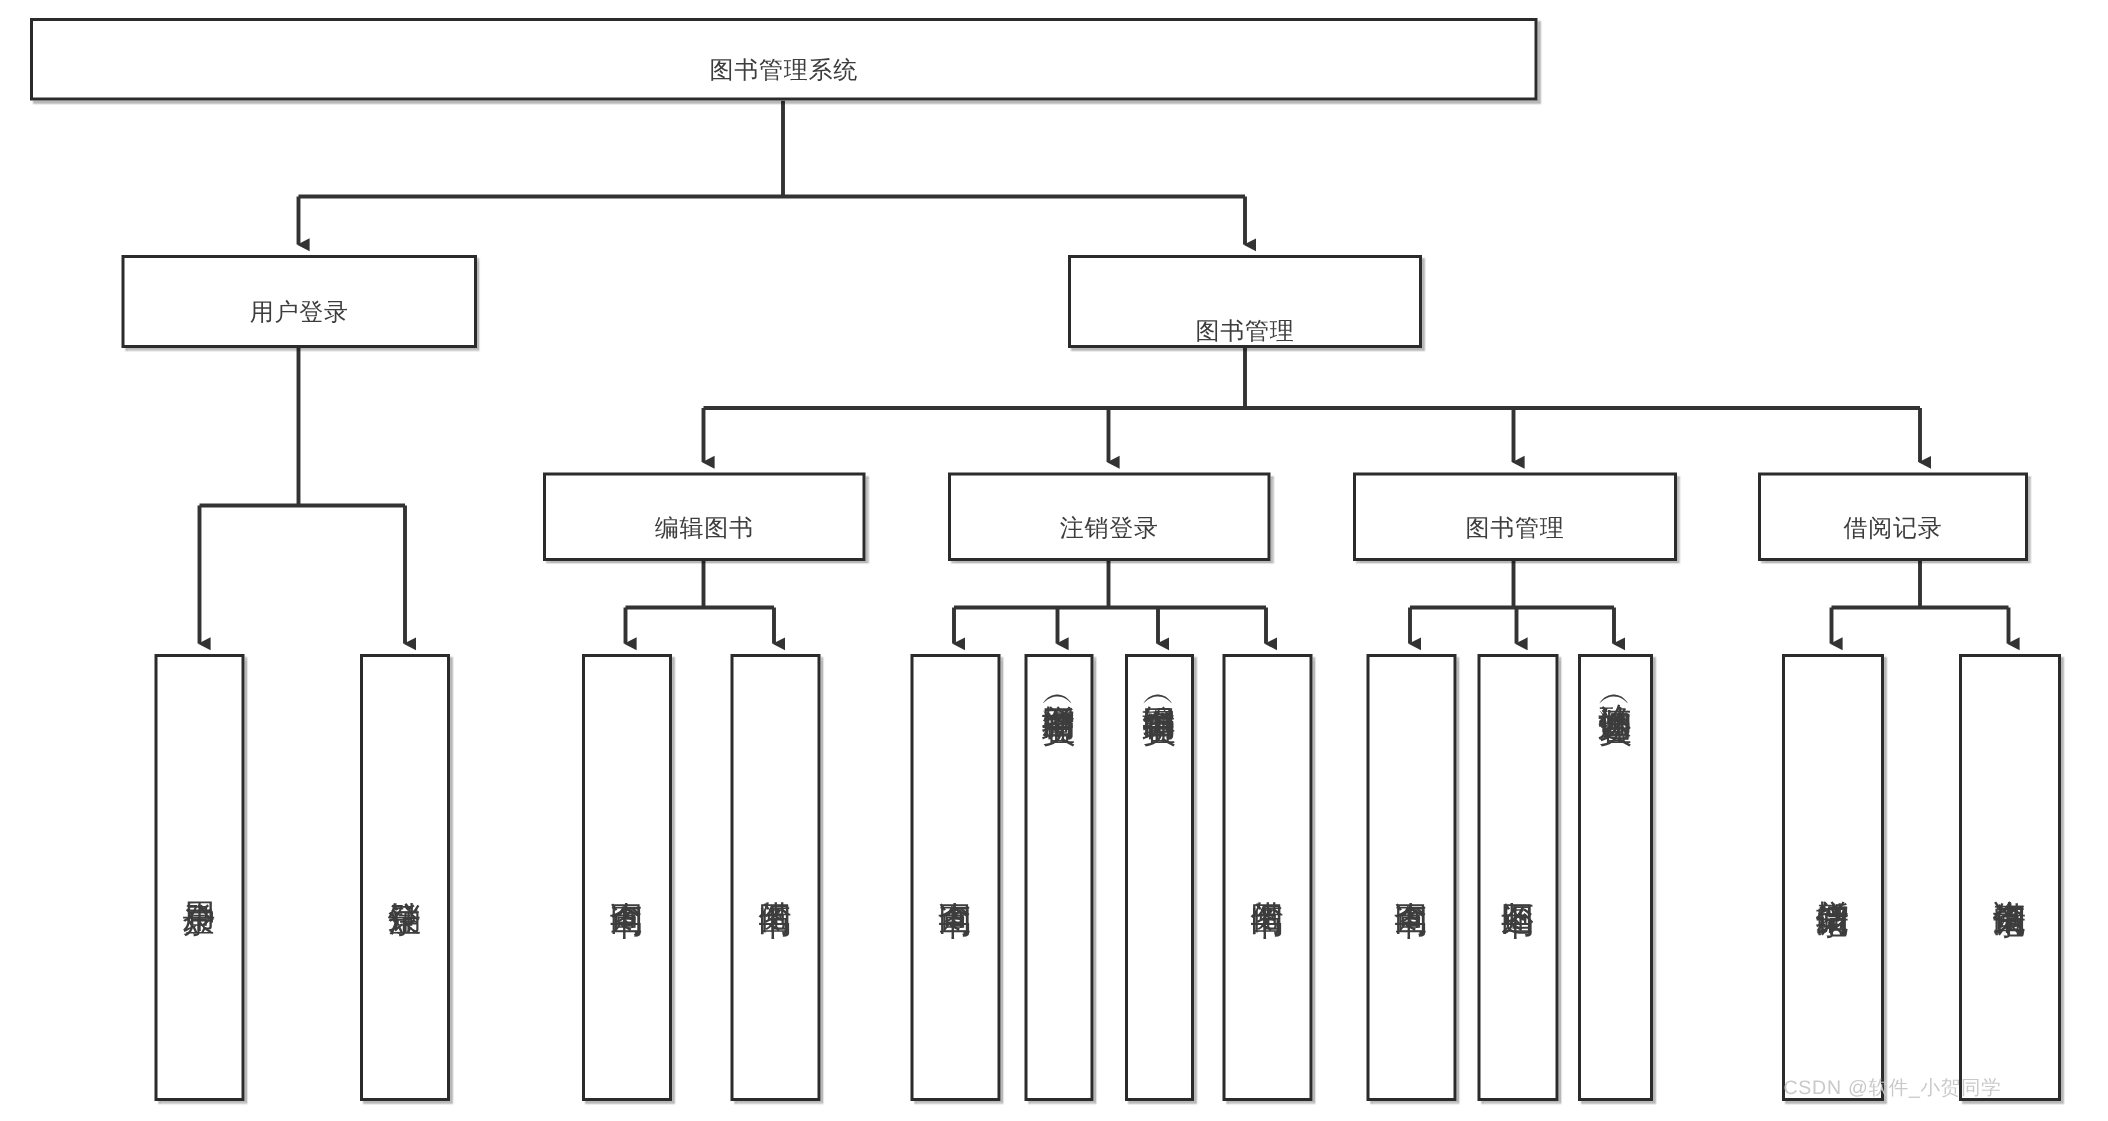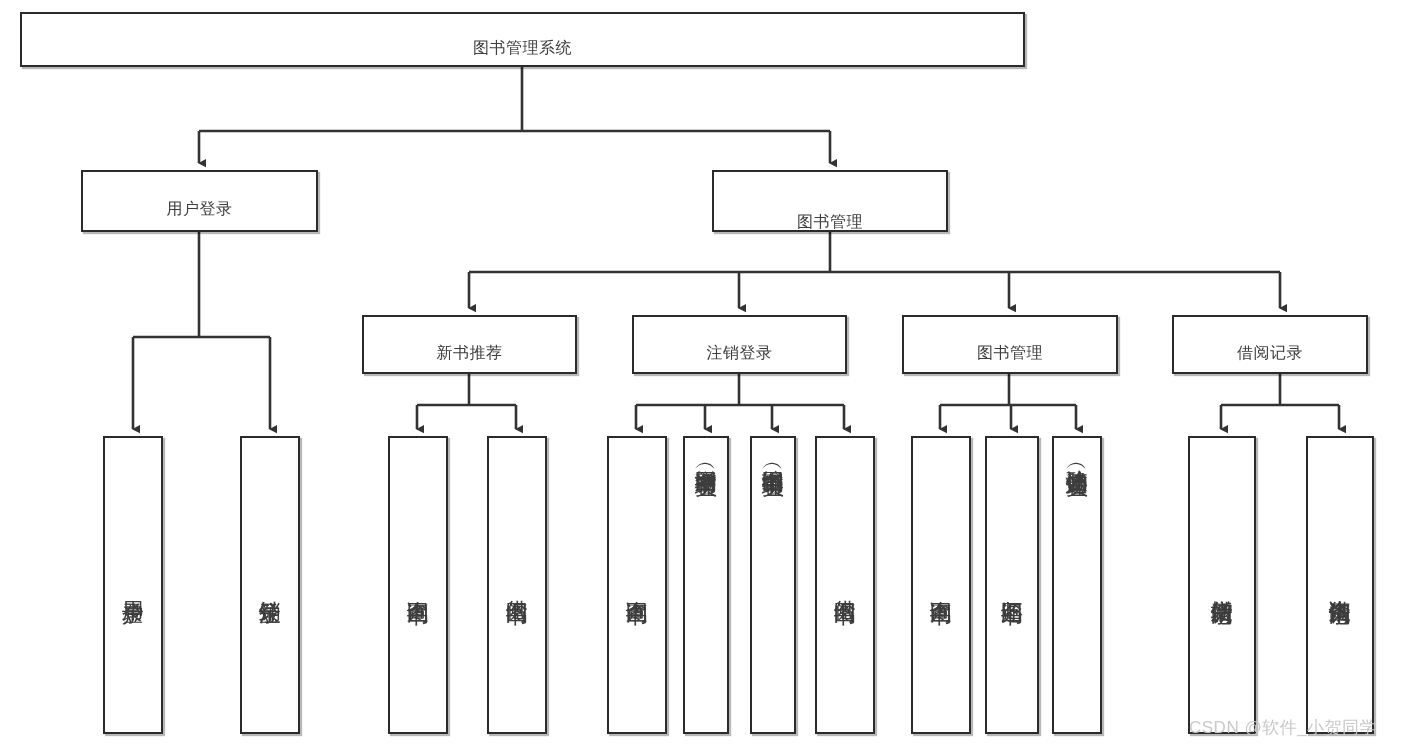--- a/index.html
+++ b/index.html
@@ -59,21 +59,21 @@
     -webkit-text-orientation: upright;
   }
   .node.vert.center {
     align-items: center;
     padding-top: 0;
   }
   .watermark {
     position: absolute;
     left: 1189px;
     top: 716px;
-    font-size: 17px;
+    font-size: 13px;
     color: #c9c9c9;
     white-space: nowrap;
     letter-spacing: 0.5px;
   }
 </style>
 </head>
 <body>
 
 <div id="canvas">
 
@@ -131,29 +131,29 @@
       <div class="node horiz" style="left: 20px; top: 12px; width: 1005px; height: 55px;">
         <span class="label">图书管理系统</span>
       </div>
       <div class="node horiz" style="left: 81px; top: 170px; width: 237px; height: 62px;">
         <span class="label">用户登录</span>
       </div>
       <div class="node horiz" style="left: 712px; top: 170px; width: 236px; height: 62px; align-items: flex-end;">
         <span class="label">图书管理</span>
       </div>
       <div class="node horiz" style="left: 362px; top: 315px; width: 215px; height: 59px;">
-        <span class="label">新书推荐</span>
+        <span class="label">编辑图书</span>
       </div>
       <div class="node horiz" style="left: 632px; top: 315px; width: 215px; height: 59px;">
         <span class="label">注销登录</span>
       </div>
       <div class="node horiz" style="left: 902px; top: 315px; width: 216px; height: 59px;">
         <span class="label">图书管理</span>
       </div>
-      <div class="node horiz" style="left: 1172px; top: 315px; width: 196px; height: 59px;">
+      <div class="node horiz" style="left: 1172px; top: 315px; width: 180px; height: 59px;">
         <span class="label">借阅记录</span>
       </div>
       <div class="node vert center" style="left: 103px; top: 436px; width: 60px; height: 298px;">
         <span class="label">用户登录</span>
       </div>
       <div class="node vert center" style="left: 240px; top: 436px; width: 60px; height: 298px;">
         <span class="label">注销登录</span>
       </div>
       <div class="node vert center" style="left: 388px; top: 436px; width: 60px; height: 298px;">
         <span class="label">查询图书</span>

